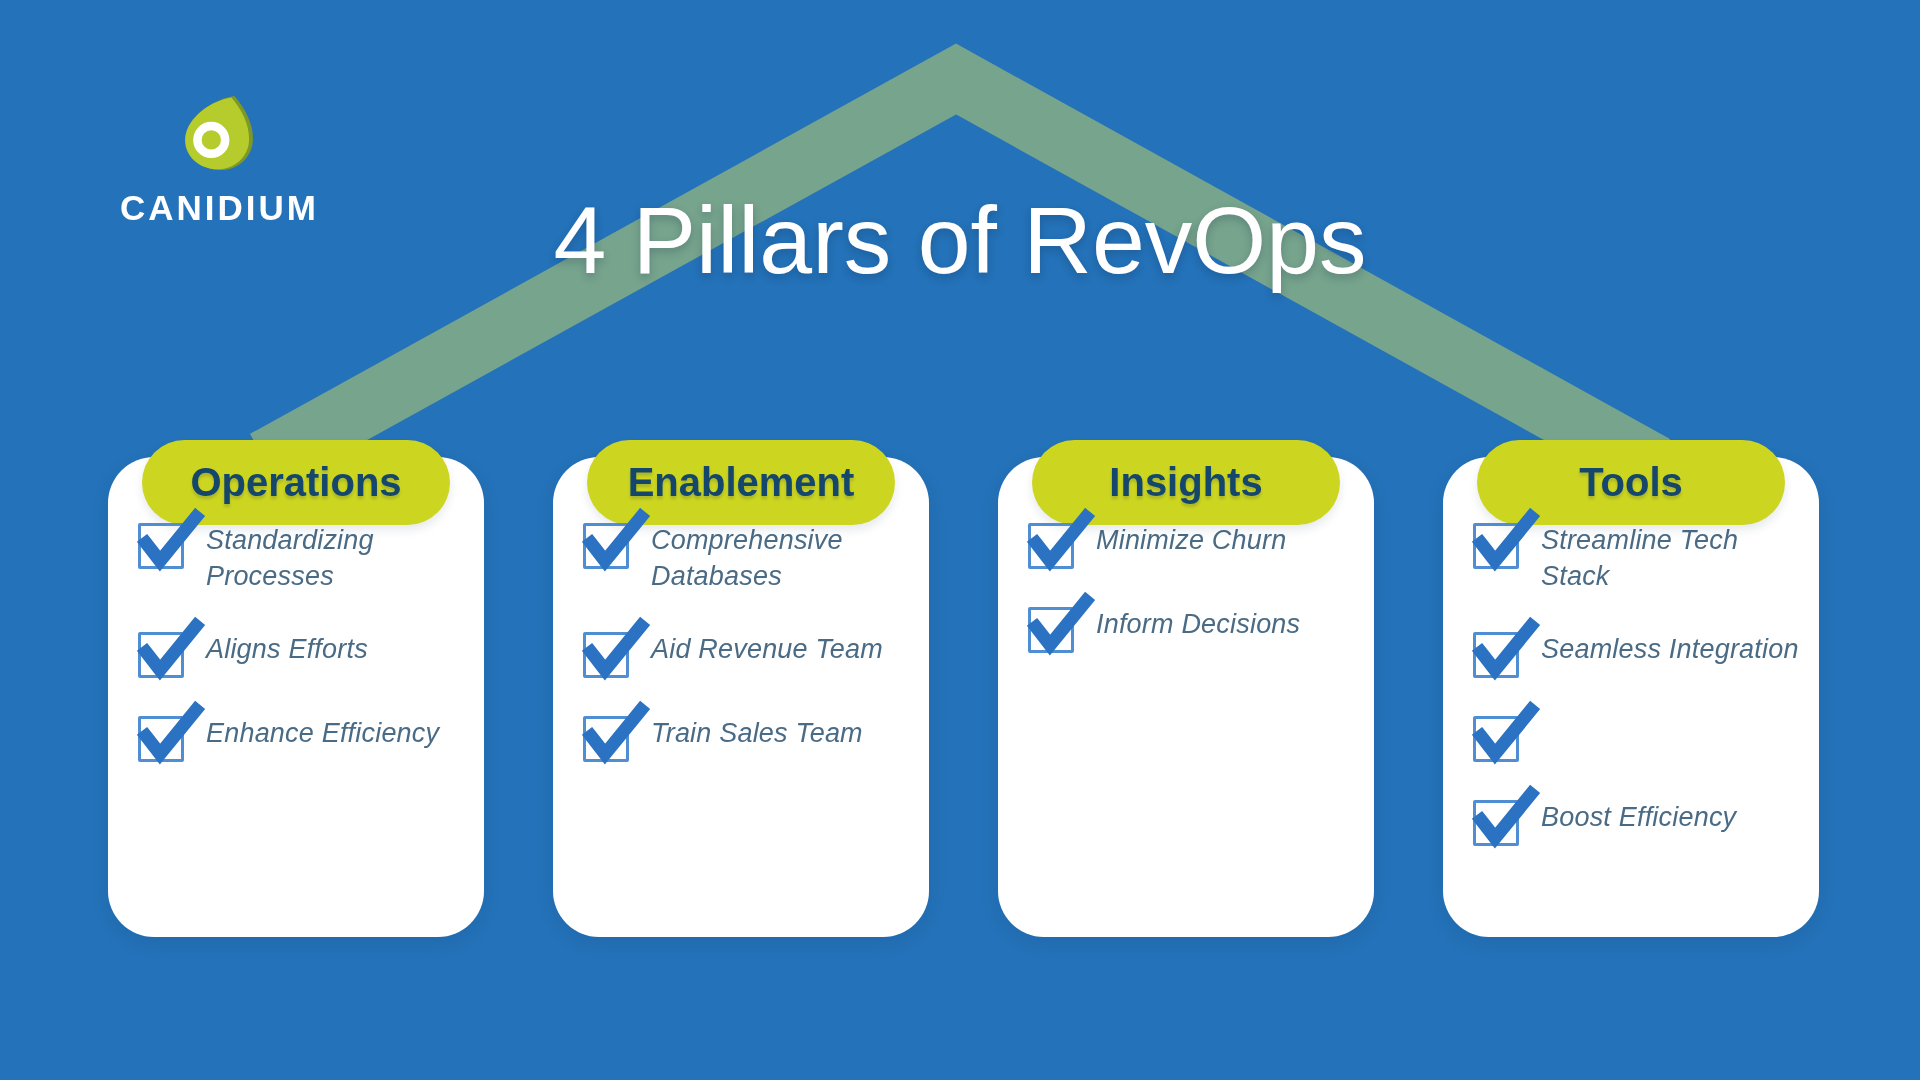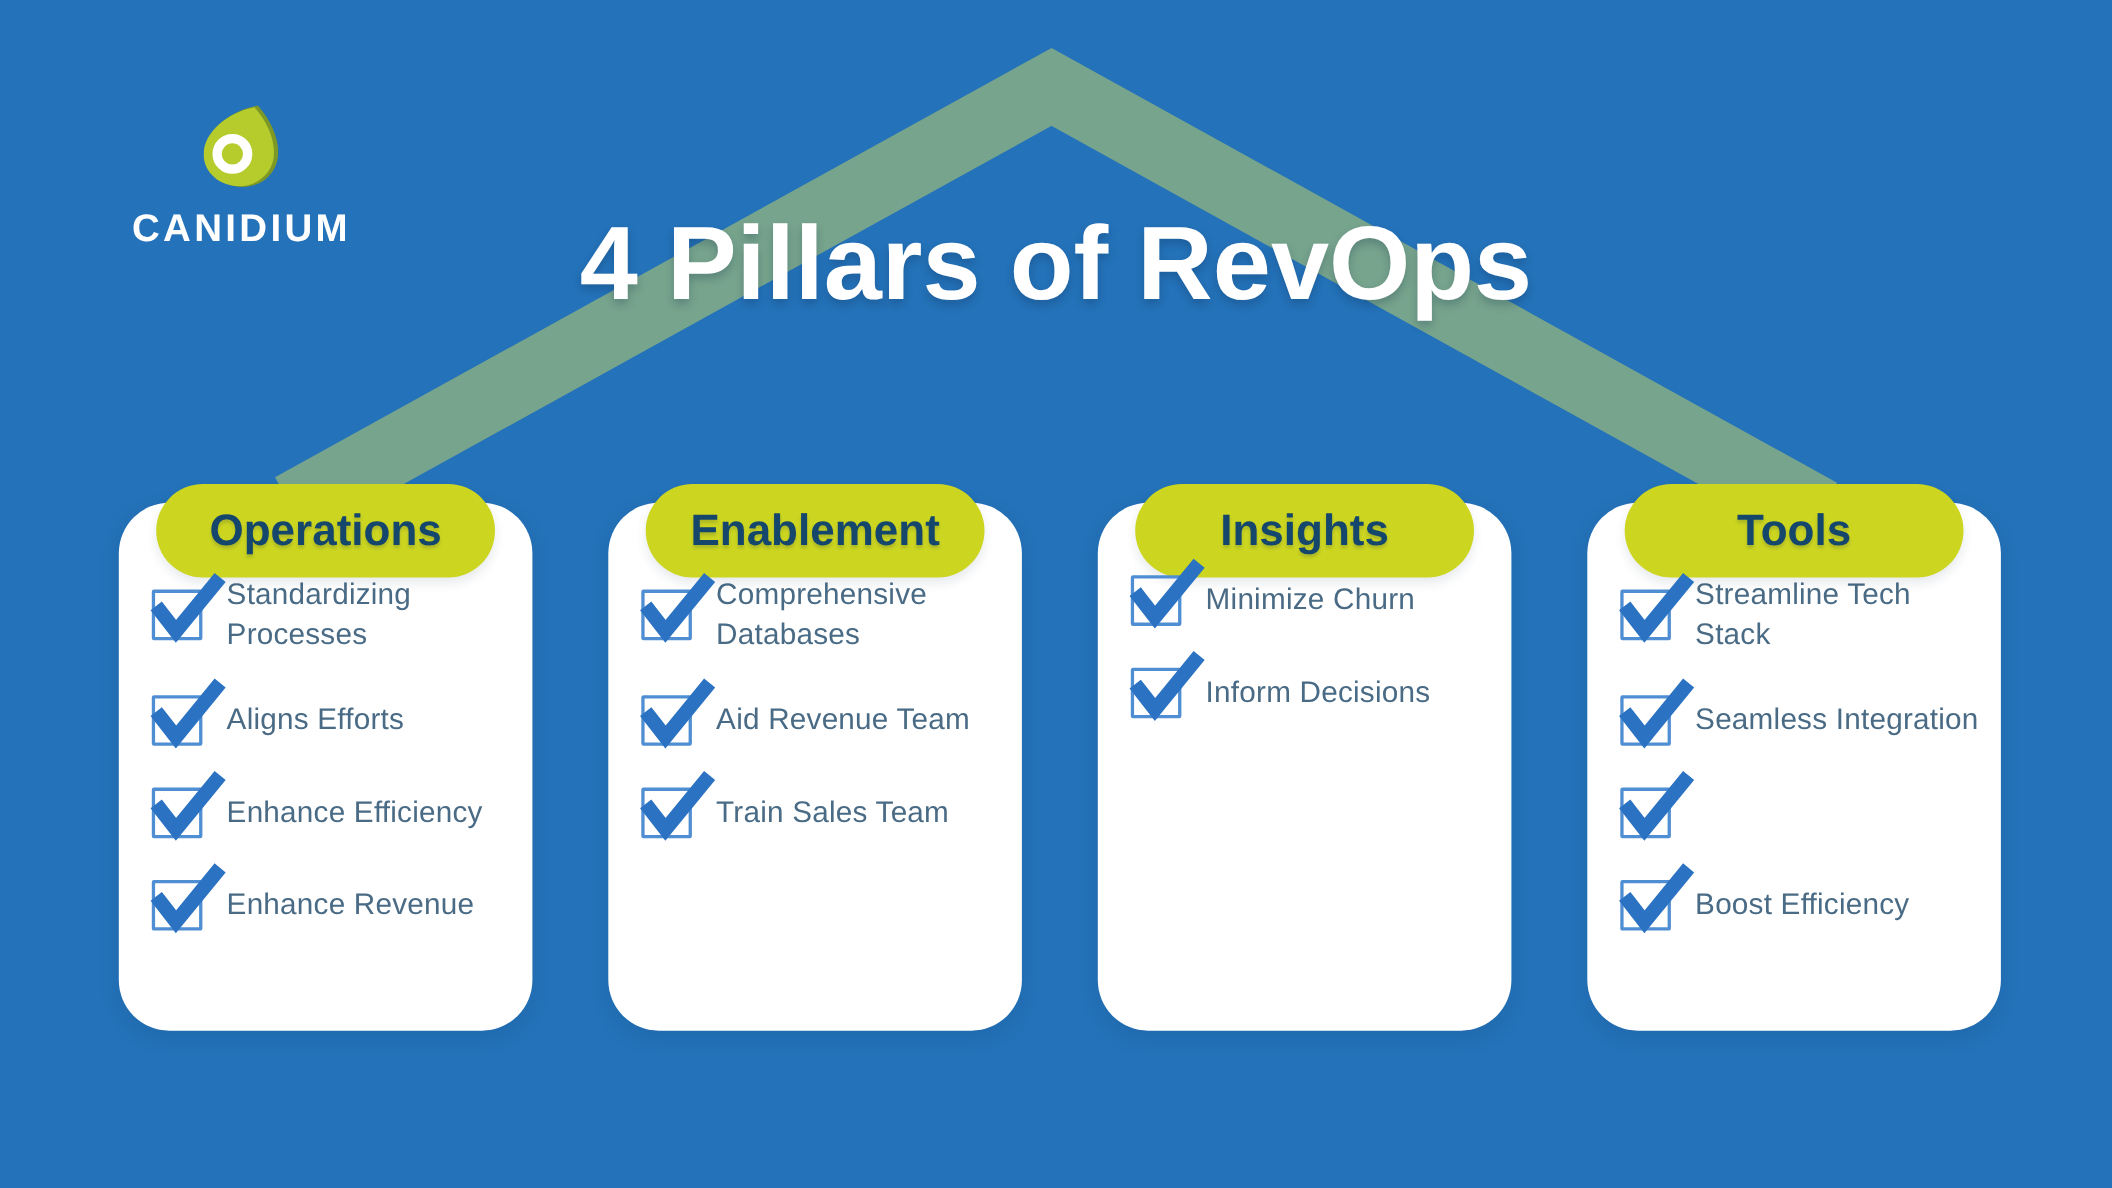--- a/index.html
+++ b/index.html
@@ -17,21 +17,21 @@
   .brand { position: absolute; left: 120px; top: 96px; display: flex; align-items: center; gap: 18px; z-index: 3; flex-direction: column; }
   .brand-name {
     color: var(--brand_text, #fff); font-size: 35px; font-weight: 700;
     letter-spacing: 3px;
   }
 
   
   .title {
     position: absolute; left: 0; right: 0; top: 188px; z-index: 3;
     text-align: center; color: var(--title_text, #fff);
-    font-size: 95px; font-weight: 700; letter-spacing: 0px; line-height: 1.1;
+    font-size: 95px; font-weight: 400; letter-spacing: 0px; line-height: 1.1;
     text-shadow: 0 4px 8px rgba(10, 40, 70, 0.25);
   }
 
   
   .cards {
     position: absolute; left: 108px; top: 457px; z-index: 2;
     display: flex; gap: 69px;
   }
   .card {
     position: relative; width: 376px; height: 480px;
@@ -44,21 +44,21 @@
     background: var(--pill, #cbd520);
     display: flex; align-items: center; justify-content: center;
     box-shadow: 0 5px 10px rgba(10, 40, 70, 0.10);
     margin-top: 28px;
   }
   .pill-label {
     color: var(--pill_text, #164a6e); font-size: 40px; font-weight: 700;
     text-shadow: 0 3px 3px rgba(10, 40, 70, 0.18);
   }
   .items { padding: 66px 14px 0 30px; }
-  .item { display: flex; align-items: center; gap: 22px; margin-bottom: 38px; }
+  .item { display: flex; align-items: flex-start; gap: 22px; margin-bottom: 38px; font-style: italic; }
   .checkbox {
     position: relative; flex: 0 0 46px; width: 46px; height: 46px;
     border: 3px solid var(--checkbox_border, #4f8ed2); border-radius: 2px;
     background: transparent;
   }
   .check-svg { position: absolute; left: -6px; top: -18px; overflow: visible; }
   .item-text {
     color: var(--item_text, #4a6b85); font-size: 27px; font-weight: 400;
     line-height: 1.32; letter-spacing: 0.2px;
   }
@@ -105,28 +105,20 @@
           <span class="item-text">Aligns Efforts</span>
         </div>
         <div class="item">
           <span class="checkbox">
             <svg class="check-svg" width="70" height="64" viewBox="0 0 70 64">
               <polyline points="11,35 25,53 61,9" fill="none" stroke="#2b72c3" stroke-width="13" stroke-linecap="square" stroke-miterlimit="10"></polyline>
             </svg>
           </span>
           <span class="item-text">Enhance Efficiency</span>
         </div>
-        <div class="item">
-          <span class="checkbox">
-            <svg class="check-svg" width="70" height="64" viewBox="0 0 70 64">
-              <polyline points="11,35 25,53 61,9" fill="none" stroke="#2b72c3" stroke-width="13" stroke-linecap="square" stroke-miterlimit="10"></polyline>
-            </svg>
-          </span>
-          <span class="item-text">Enhance Revenue</span>
-        </div>
       </div>
   </div>
     <div class="card">
     <div class="pill">
       <span class="pill-label">Enablement</span>
     </div>
     <div class="items">
 
     <div class="item">
           <span class="checkbox">

